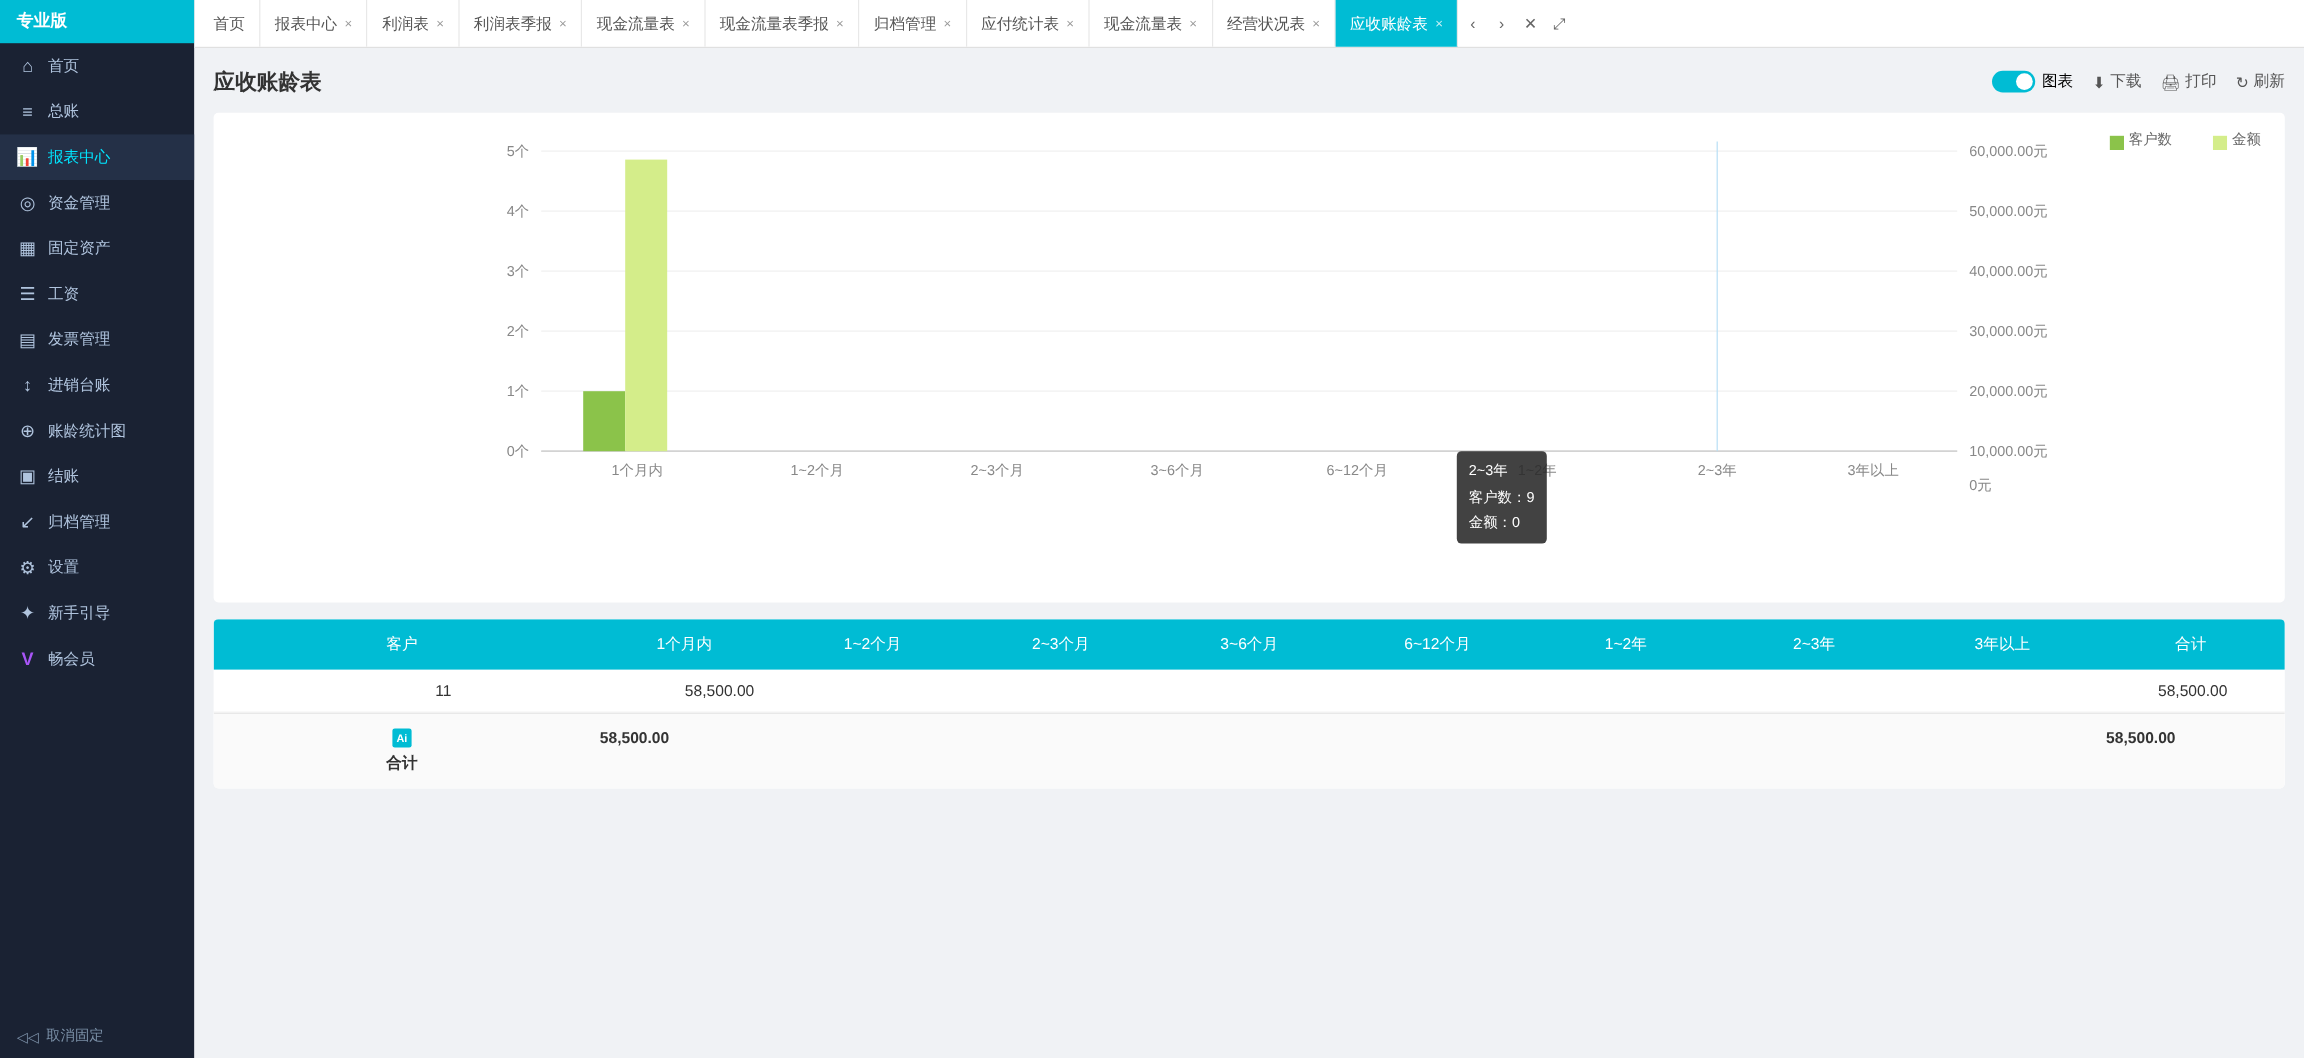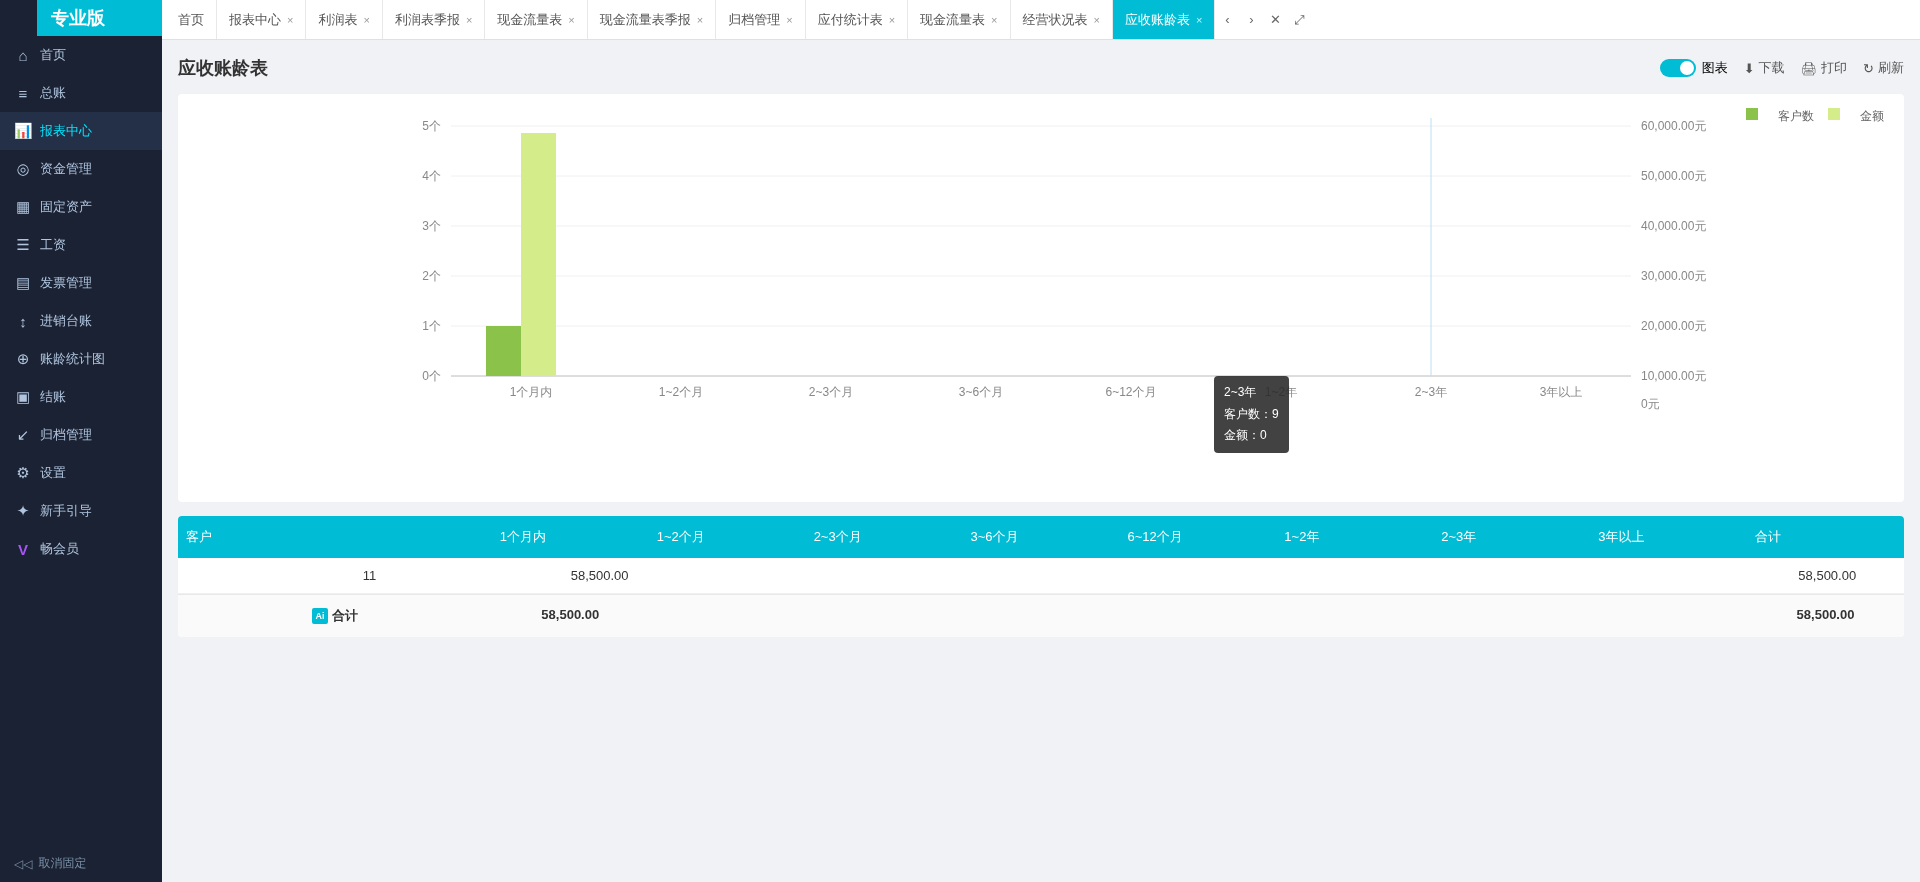--- a/index.html
+++ b/index.html
@@ -11,27 +11,26 @@
       background: #1a2233;
       color: #b0bec5;
       display: flex;
       flex-direction: column;
       flex-shrink: 0;
       height: 100%;
     }
     .sidebar-logo {
       background: #00bcd4;
       color: white;
-      font-size: 18px;
+      font-size: 14px;
       font-weight: bold;
       padding: 8px 14px;
       height: 36px;
       display: flex;
       align-items: center;
-      margin-left: 37px;
     }
     .sidebar-item {
       display: flex;
       align-items: center;
       padding: 10px 14px;
       cursor: pointer;
       color: #b0c4de;
       font-size: 13px;
       gap: 8px;
     }
@@ -179,22 +178,23 @@
       top: 14px;
       right: 20px;
       display: flex;
       align-items: center;
       gap: 14px;
       font-size: 12px;
       color: #666;
     }
     .legend-item {
       display: flex;
-      align-items: flex-start;
-      gap: 20px;
+      align-items: flex-end;
+      gap: 4px;
+      margin-left: 20px;
     }
 
     
     .chart-svg-wrap {
       width: 100%;
       height: 380px;
       position: relative;
     }
 
     
@@ -219,21 +219,21 @@
     }
     .table-header {
       display: grid;
       grid-template-columns: 2fr 1fr 1fr 1fr 1fr 1fr 1fr 1fr 1fr 1fr;
       background: #00bcd4;
       color: white;
       font-size: 13px;
     }
     .table-header-cell {
       padding: 12px 8px;
-      text-align: left;
+      text-align: center;
     }
     .table-row {
       display: grid;
       grid-template-columns: 2fr 1fr 1fr 1fr 1fr 1fr 1fr 1fr 1fr 1fr;
       border-bottom: 1px solid #f0f0f0;
       font-size: 13px;
       padding-left: 38px;
     }
     .table-cell {
       padding: 10px 8px;
@@ -243,22 +243,22 @@
     .table-footer {
       display: grid;
       grid-template-columns: 2fr 1fr 1fr 1fr 1fr 1fr 1fr 1fr 1fr 1fr;
       background: #fafafa;
       border-top: 1px solid #e8e8e8;
       font-size: 13px;
       font-weight: bold;
     }
     .table-footer-cell {
       padding: 12px 8px;
-      text-align: center;
       color: #333;
+      flex-direction: column;
     }
     .footer-label {
       display: flex;
       align-items: center;
       justify-content: center;
       gap: 4px;
     }
     .footer-icon {
       width: 16px;
       height: 16px;

